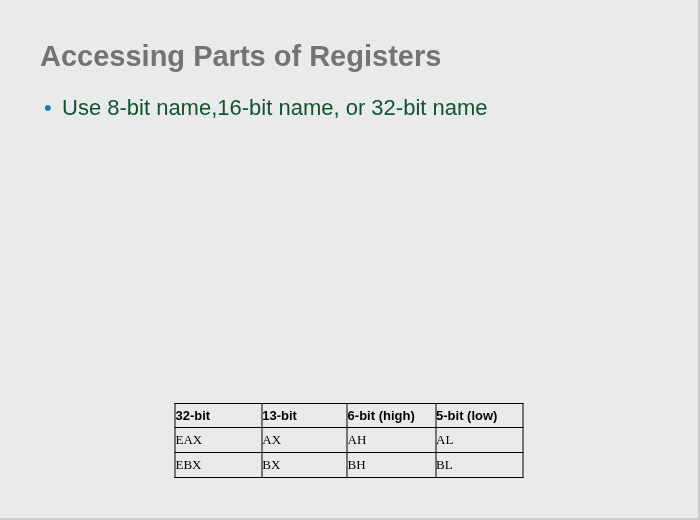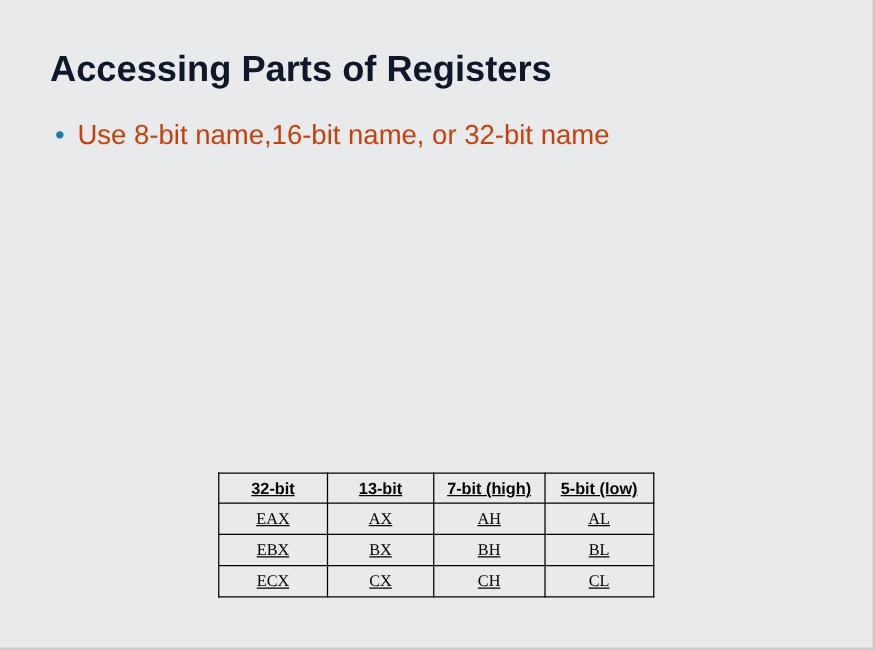--- a/index.html
+++ b/index.html
@@ -7,32 +7,32 @@
     width: 700px;
     height: 520px;
     background: #e8eaec;
     font-family: Arial, Helvetica, sans-serif;
     padding: 40px 40px 20px 40px;
     position: relative;
     border-right: 2px solid #ccc;
     border-bottom: 2px solid #ccc;
   }
   .title {
-    color: #0f172a;
+    color: #737373;
     font-size: 29px;
     font-weight: bold;
     margin-bottom: 22px;
   }
   .bullets {
     list-style: none;
     margin-left: 4px;
   }
   .bullets li {
     font-size: 22px;
-    color: #c2410c;
+    color: #14532d;
     margin-bottom: 14px;
     position: relative;
     padding-left: 18px;
   }
   .bullets li::before {
     content: "•";
     color: #1a7ea8;
     position: absolute;
     left: 0;
     top: 0;
@@ -44,24 +44,23 @@
     transform: translateX(-50%);
     bottom: 40px;
   }
   table {
     border-collapse: collapse;
     background: #e8eaec;
   }
   th, td {
     border: 1px solid #000;
     padding: 4px 0;
-    text-align: center;
+    text-align: left;
     font-size: 13px;
     width: 100px;
-    text-decoration: underline;
   }
   th {
     font-weight: bold;
     background: #e8eaec;
   }
   td {
     font-family: "Times New Roman", Times, serif;
     font-size: 13px;
     margin-top: 43px;
   }
@@ -74,38 +73,32 @@
 <ul class="bullets">
   <li>Use 8-bit name,16-bit name, or 32-bit name</li>
 </ul>
 
 <div class="table-wrap">
   <table>
     <thead>
       <tr>
         <th>32-bit</th>
         <th>13-bit</th>
-        <th>7-bit (high)</th>
+        <th>6-bit (high)</th>
         <th>5-bit (low)</th>
       </tr>
     </thead>
     <tbody>
       <tr>
         <td>EAX</td>
         <td>AX</td>
         <td>AH</td>
         <td>AL</td>
       </tr>
       <tr>
         <td>EBX</td>
         <td>BX</td>
         <td>BH</td>
         <td>BL</td>
       </tr>
-      <tr>
-        <td>ECX</td>
-        <td>CX</td>
-        <td>CH</td>
-        <td>CL</td>
-      </tr>
     </tbody>
   </table>
 </div>
 
 </body></html>

